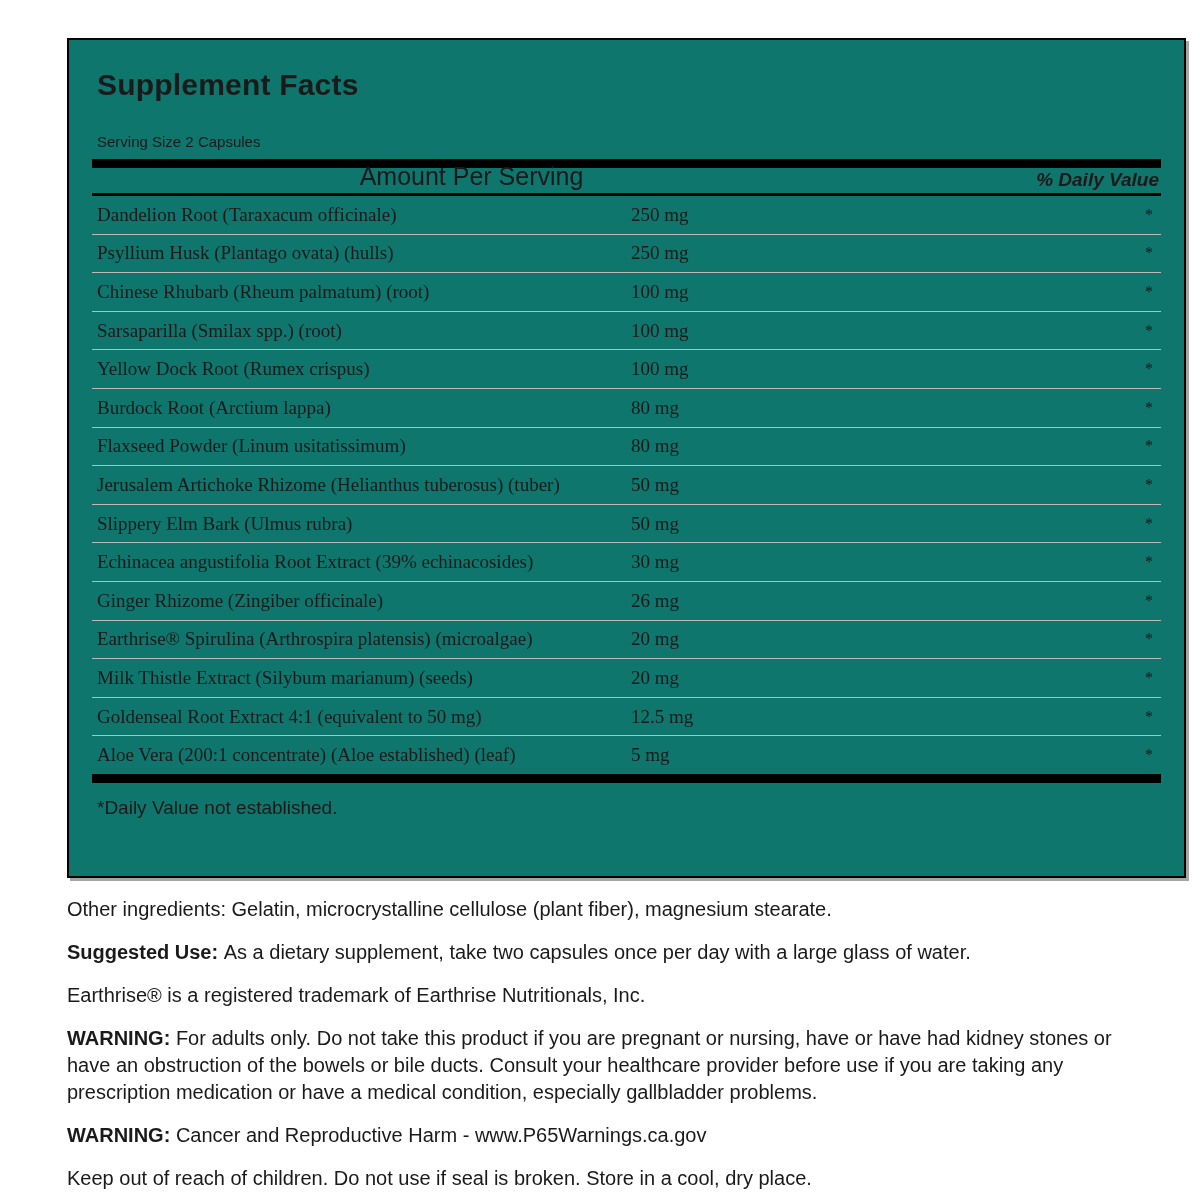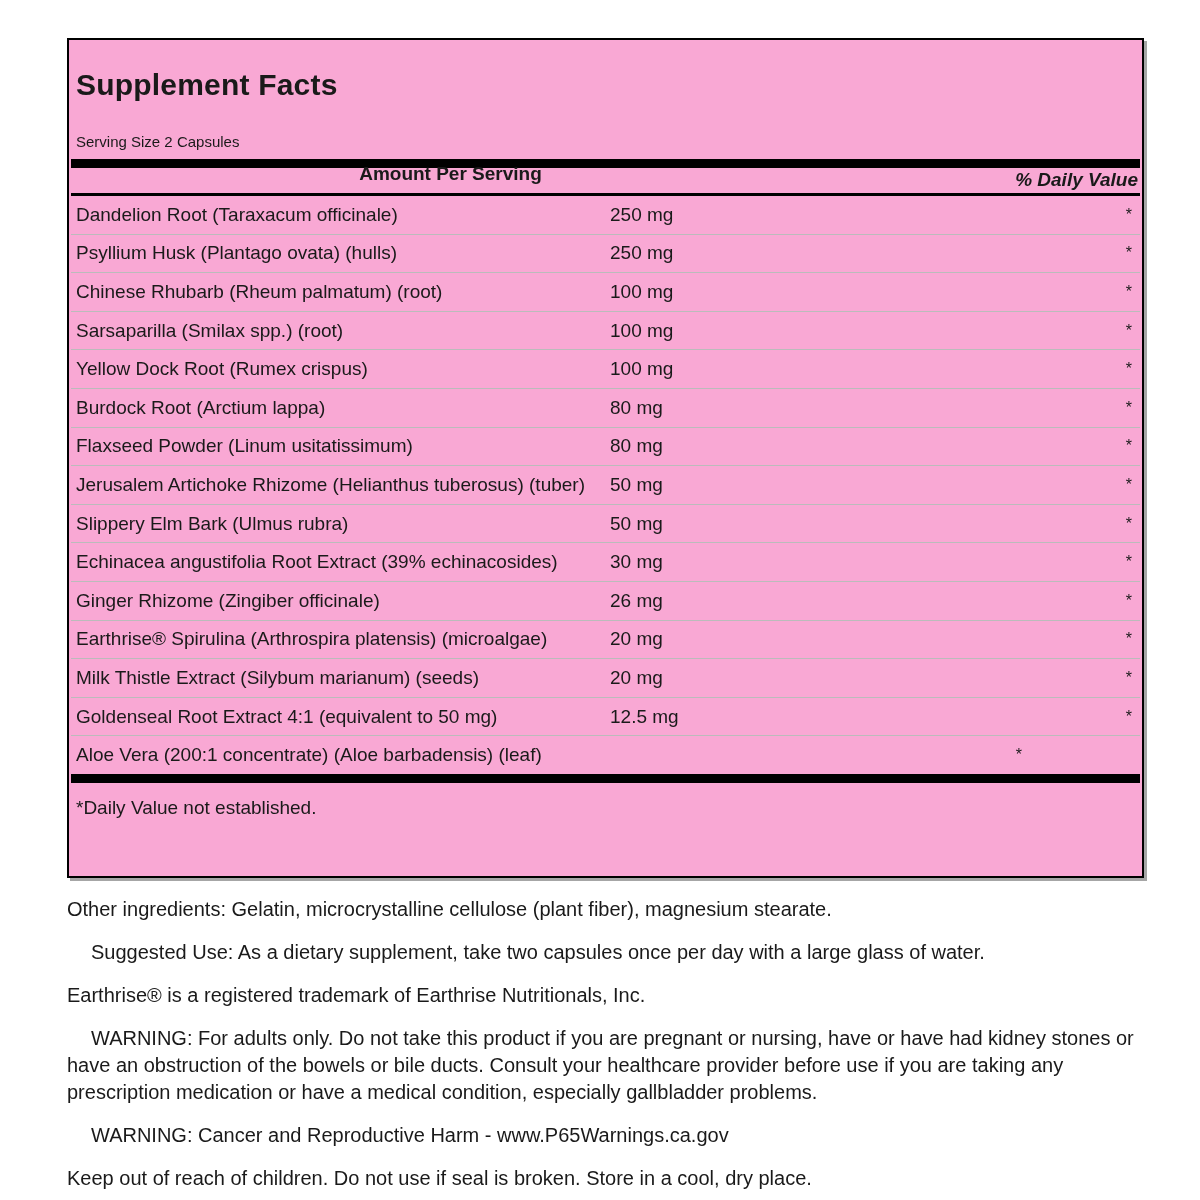--- a/index.html
+++ b/index.html
@@ -19,23 +19,23 @@
     overflow: hidden;
   }
   
   .facts-box {
     position: absolute;
     left: 67px;
     top: 38px;
     width: 1069px;
     height: 836px;
     border: 2px solid #000;
-    background: #f9a8d4;
+    background: #0f766e;
     box-shadow: 3px 3px 0 rgba(0,0,0,0.35);
-    padding: 0 2px;
+    padding: 0 23px;
     box-sizing: content-box;
   }
   .panel-title {
     margin: 28px 0 0 5px;
     font-size: 30px;
     line-height: 33px;
     font-weight: bold;
     letter-spacing: 0.2px;
   }
   .serving-block {
@@ -51,42 +51,43 @@
   .bar-thick.bottom { margin-top: 0; }
   .head-row {
     position: relative;
     height: 25px;
     border-bottom: 3px solid #000;
   }
   .h-amount {
     position: absolute;
     left: 35.5%;
     transform: translateX(-50%);
-    bottom: 8px;
-    font-size: 19px;
-    font-weight: bold;
+    bottom: 2px;
+    font-size: 25px;
+    font-weight: normal;
     white-space: nowrap;
   }
   .h-dv {
     position: absolute;
     right: 2px;
     bottom: 2px;
     font-size: 19px;
     font-weight: bold;
     white-space: nowrap;
     font-style: italic;
   }
   .rows { width: 100%; }
   .row {
     display: grid;
     grid-template-columns: 1fr 420px 110px;
     align-items: center;
     height: 37.6px;
     border-bottom: 1px solid #bbbbbb;
     font-size: 19px;
+    font-family: Liberation Serif, serif;
   }
   .row:last-child { border-bottom: none; }
   .c-name { padding-left: 5px; white-space: nowrap; }
   .c-amount { text-align: left; }
   .c-dv { text-align: right; padding-right: 8px; font-size: 16px; }
   .footnote {
     margin: 14px 0 0 5px;
     font-size: 19px;
   }
   
@@ -94,21 +95,21 @@
     position: absolute;
     left: 67px;
     top: 896px;
     width: 1078px;
   }
   .note {
     margin: 0 0 16px 0;
     font-size: 20px;
     line-height: 27px;
   }
-  .note b { font-weight: normal; margin-left: 24px; }
+  .note b { font-weight: bold; }
 </style>
 </head>
 <body>
 
 <div class="page">
 
   <section class="facts-box">
     <h1 class="panel-title">Supplement Facts</h1>
 
     <div class="serving-block">
@@ -187,21 +188,22 @@
           <span class="c-name">Milk Thistle Extract (Silybum marianum) (seeds)</span>
           <span class="c-amount">20 mg</span>
           <span class="c-dv">*</span>
         </div>
         <div class="row">
           <span class="c-name">Goldenseal Root Extract 4:1 (equivalent to 50 mg)</span>
           <span class="c-amount">12.5 mg</span>
           <span class="c-dv">*</span>
         </div>
         <div class="row">
-          <span class="c-name">Aloe Vera (200:1 concentrate) (Aloe barbadensis) (leaf)</span>
+          <span class="c-name">Aloe Vera (200:1 concentrate) (Aloe established) (leaf)</span>
+          <span class="c-amount">5 mg</span>
           <span class="c-dv">*</span>
         </div>
       </div>
 
     <div class="bar-thick bottom"></div>
 
     <div class="footnote">*Daily Value not established.</div>
   </section>
 
   <div class="notes" id="notes">

